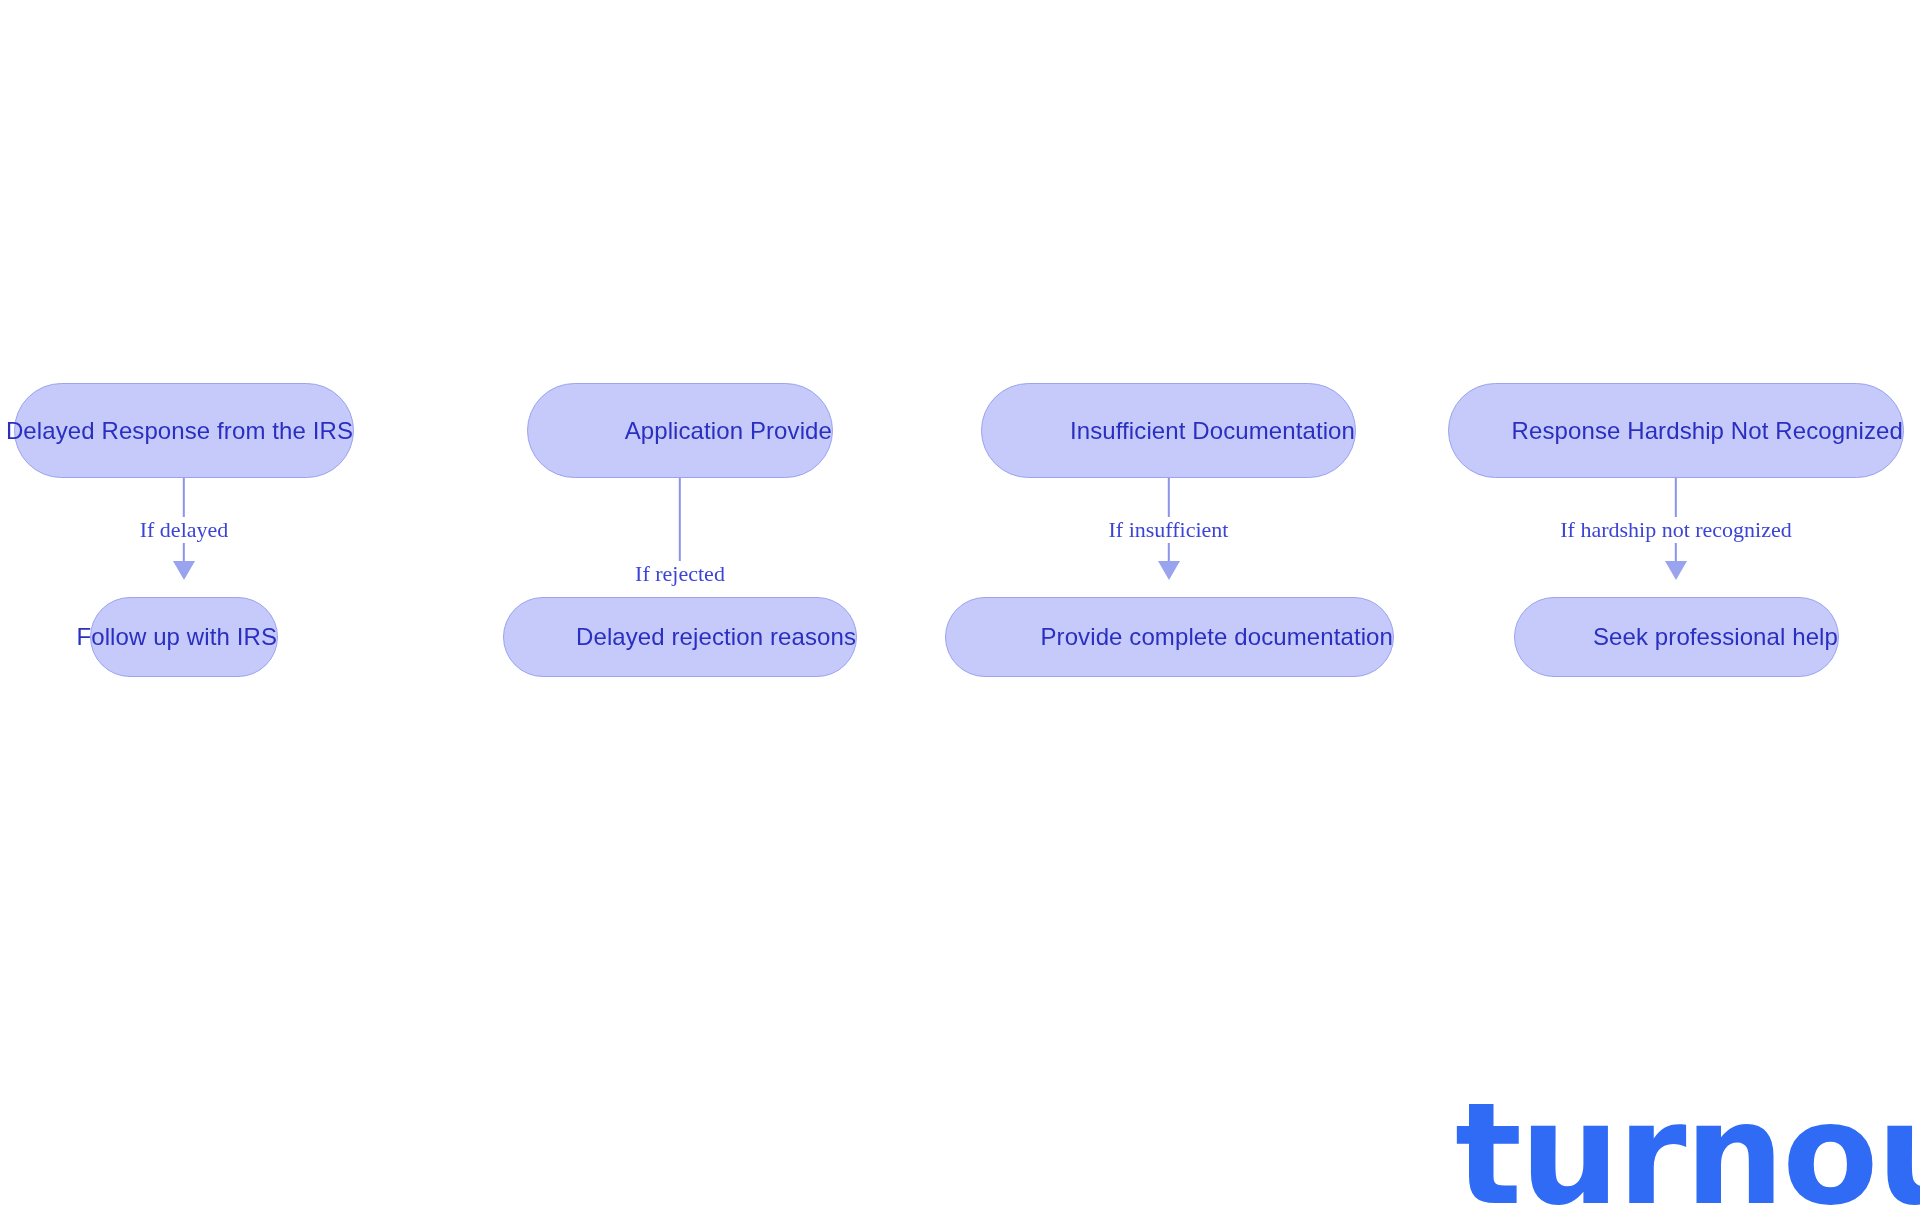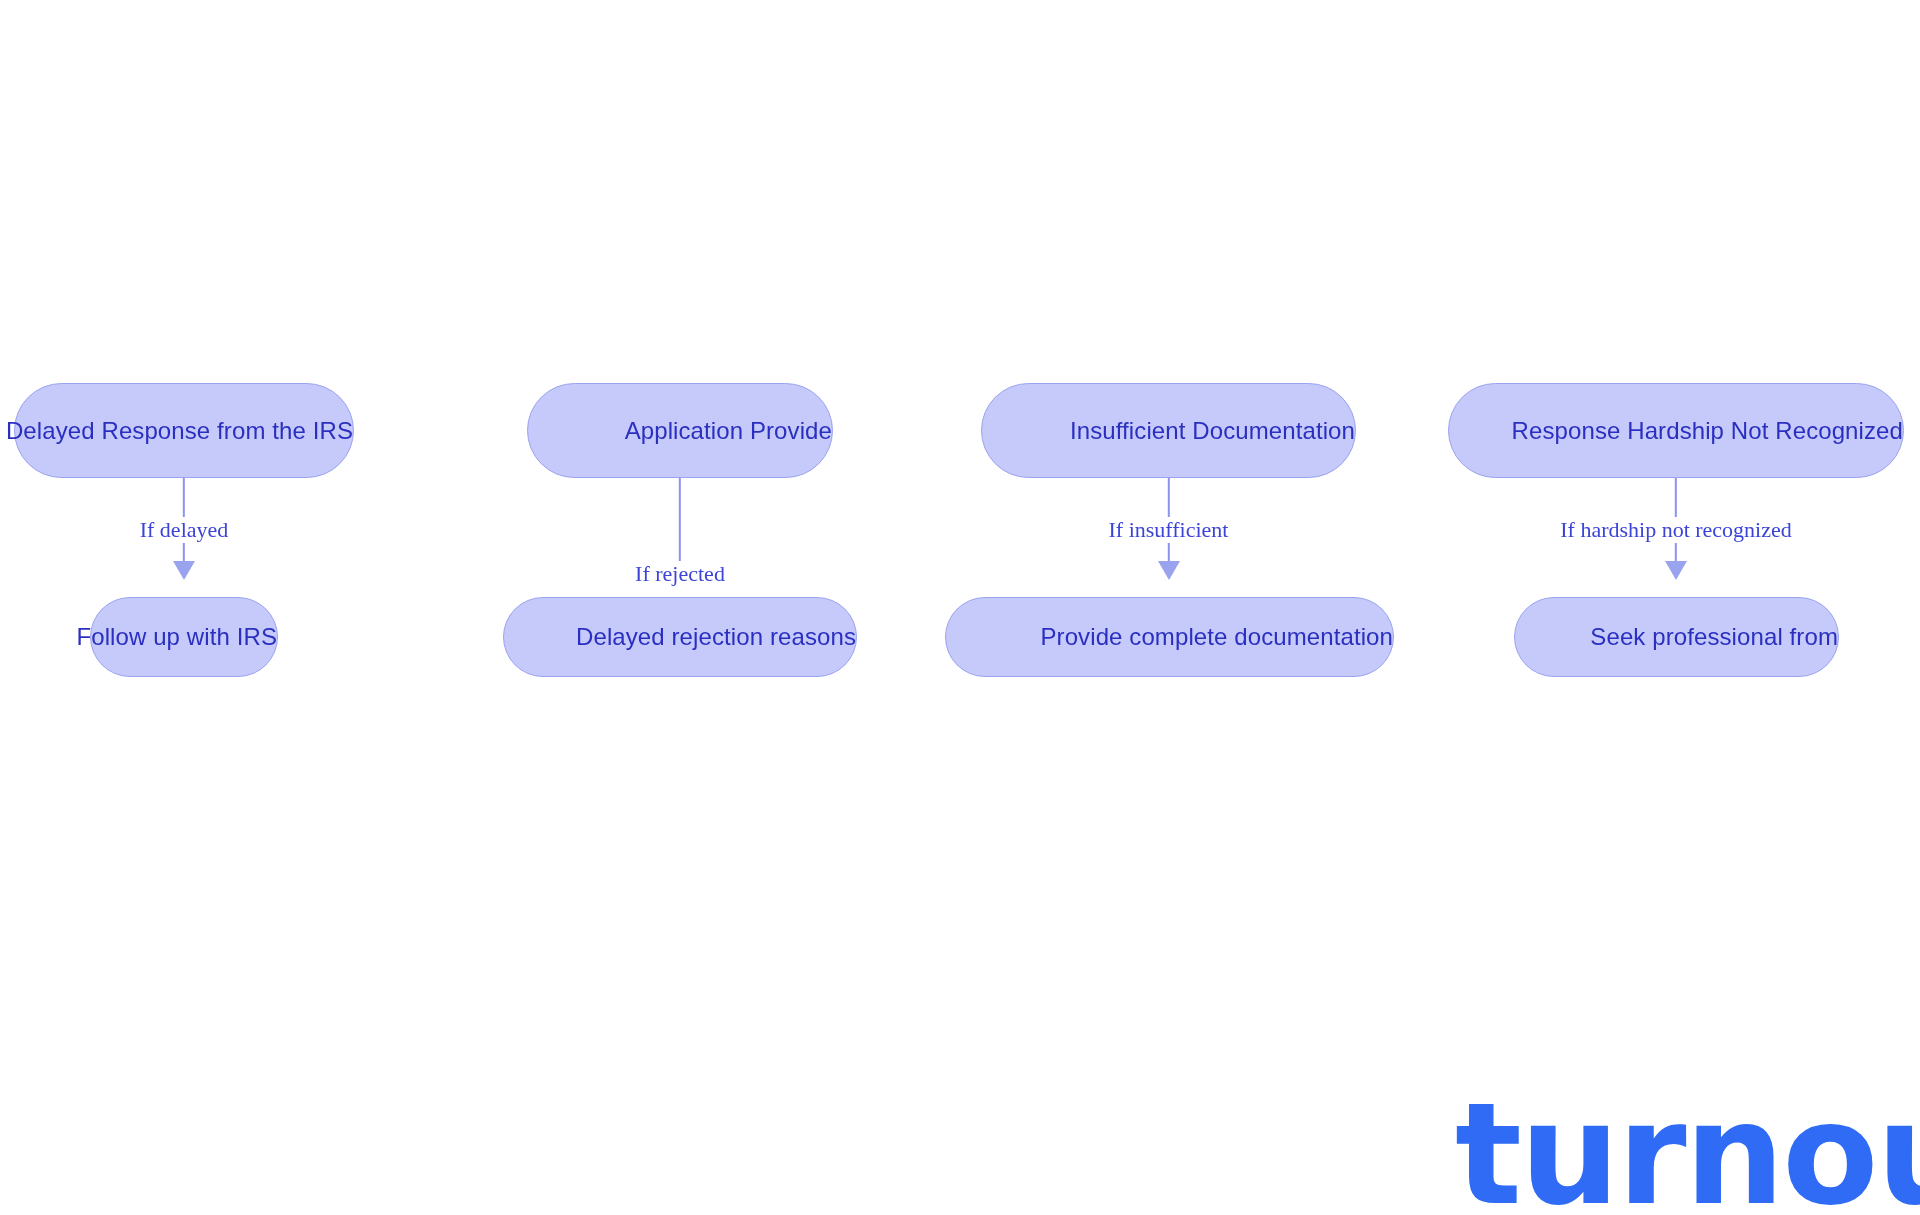--- a/index.html
+++ b/index.html
@@ -161,19 +161,19 @@
       <span class="node-label">Response Hardship Not Recognized</span>
     </div>
 
     <div class="edge" style="left:0; top:95px; width:456px; height:102px;">
       <div class="edge-line" style="height:86px;"></div>
       <div class="edge-arrow" style="top:83px;"></div>
       <div class="edge-label" style="top:39px;">If hardship not recognized</div>
     </div>
 
     <div class="node node-bottom" style="left:66px; top:214px; width:325px;">
-      <span class="node-label">Seek professional from</span>
+      <span class="node-label">Seek professional help</span>
     </div>
   </div>
 
   <div class="logo" style="left:1455px; top:1085px;">turnout</div>
 
 </div>
 
 </body></html>

